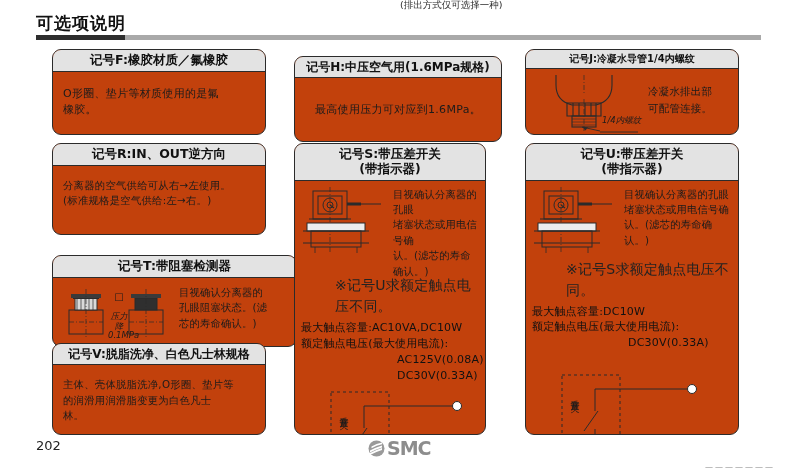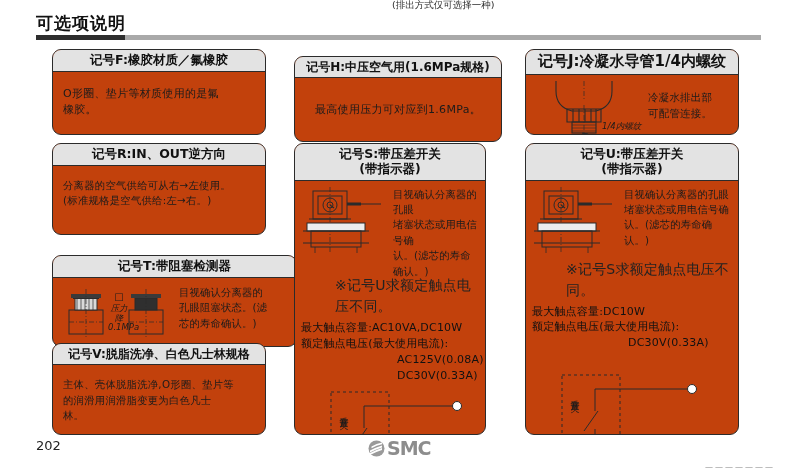--- a/index.html
+++ b/index.html
@@ -14,21 +14,21 @@
   .page{position:relative;width:793px;height:471px;}
 
   
   .top-left-crumb{
     position:absolute;left:36px;top:-4px;
     font-size:10px;color:#3a3a3a;font-weight:bold;
     letter-spacing:0px;
     clip-path:inset(60% 0 0 0);
   }
   .top-right-note{
-    position:absolute;left:392px;top:-1px;
+    position:absolute;left:400px;top:-1px;
     font-size:9.5px;color:#2b2b2b;
     white-space:nowrap;
   }
   .section-title{
     position:absolute;left:36px;top:12px;
     font-size:17px;font-weight:bold;color:#111;
     letter-spacing:1px;
   }
   .rule-wrap{
     position:absolute;left:36px;top:35px;width:725px;height:5px;
@@ -160,21 +160,21 @@
 
             <rect x="68" y="27" width="34" height="24"></rect>
             <rect x="74" y="15" width="22" height="12" fill="#2f2f2f"></rect>
             <rect x="70" y="11" width="30" height="4" fill="#3a3a3a" stroke="none"></rect>
             <path d="M68 39 h34" stroke-dasharray="5,2,1,2" stroke-width="0.7"></path>
             <path d="M85 6 v48" stroke-dasharray="5,2,1,2" stroke-width="0.7"></path>
           </g>
         </svg>
         <div style="position:absolute;left:55px;top:14px;width:22px;text-align:center;">
           <div style="font-size:10px;color:#1b1b1b;line-height:1;">□</div>
-          <div style="font-size:8.5px;line-height:1.15;margin-top:2px;">压力</div>
+          <div style="font-size:8.5px;line-height:1.15;margin-top:10px;">压力</div>
           <div style="font-size:8.5px;line-height:1.15;">降</div>
           <div style="font-size:8.5px;line-height:1.15;white-space:nowrap;">0.1MPa</div>
         </div>
       </div>
       <div class="txt" style="font-size:10.3px;line-height:1.5;white-space:pre-line;padding-top:2px;">目视确认分离器的
 孔眼阻塞状态。(滤
 芯的寿命确认。)</div>
     </div>
   </div>
 
@@ -243,21 +243,21 @@
           </g>
           <circle cx="156" cy="16" r="4.5" fill="#fff" stroke="#2b2b2b" stroke-width="1"></circle>
           <circle cx="156" cy="68" r="4.5" fill="#fff" stroke="#2b2b2b" stroke-width="1"></circle>
         </svg>
         <div class="vert" style="position:absolute;left:38px;top:20px;">舌簧开关</div>
       </div>
     </div>
   </div>
 
   <div class="card" style="left:525px;top:49px;width:214px;height:86px;">
-    <div class="card-head" style="font-size:15px;">记号J:冷凝水导管1/4内螺纹</div>
+    <div class="card-head" style="font-size:10px;">记号J:冷凝水导管1/4内螺纹</div>
     <div class="card-body split" style="padding:4px 8px;">
       <div class="fig" style="position:relative;">
         <svg width="108" height="62" viewBox="0 0 108 62">
           <g stroke="#2b2b2b" fill="none" stroke-width="1.1">
             <path d="M22 2 v10 q0 16 16 20 h24 q16 -4 16 -20 v-10"></path>
             <path d="M50 2 v18" stroke-dasharray="5,2,1,2" stroke-width="0.7"></path>
 
             <path d="M33 30 h34 v13 h-34 z"></path>
             <path d="M39 30 v13 M45 30 v13 M51 30 v13 M57 30 v13 M62 30 v13"></path>
 

